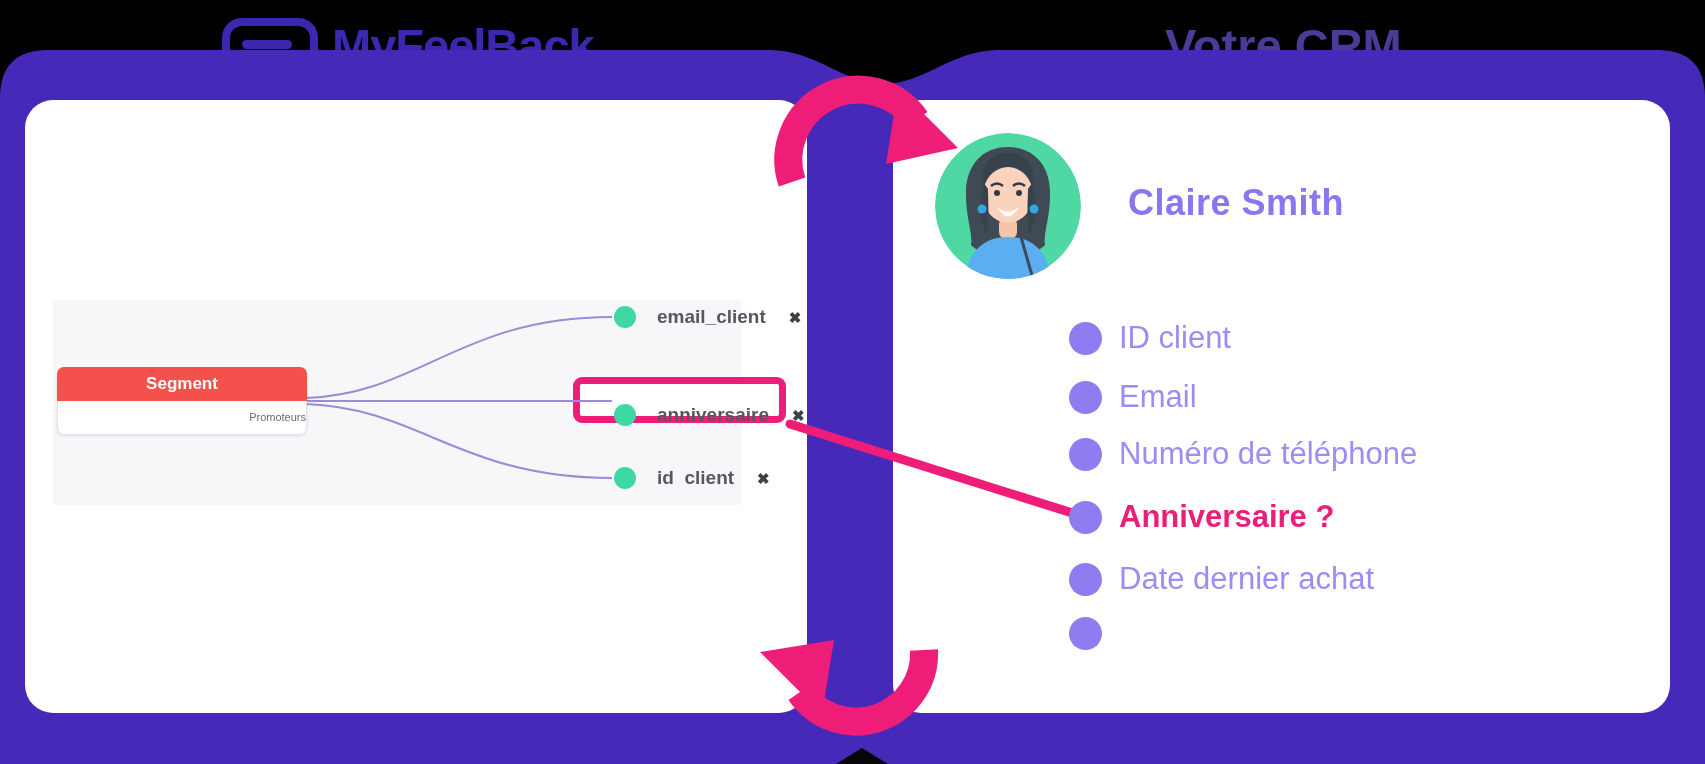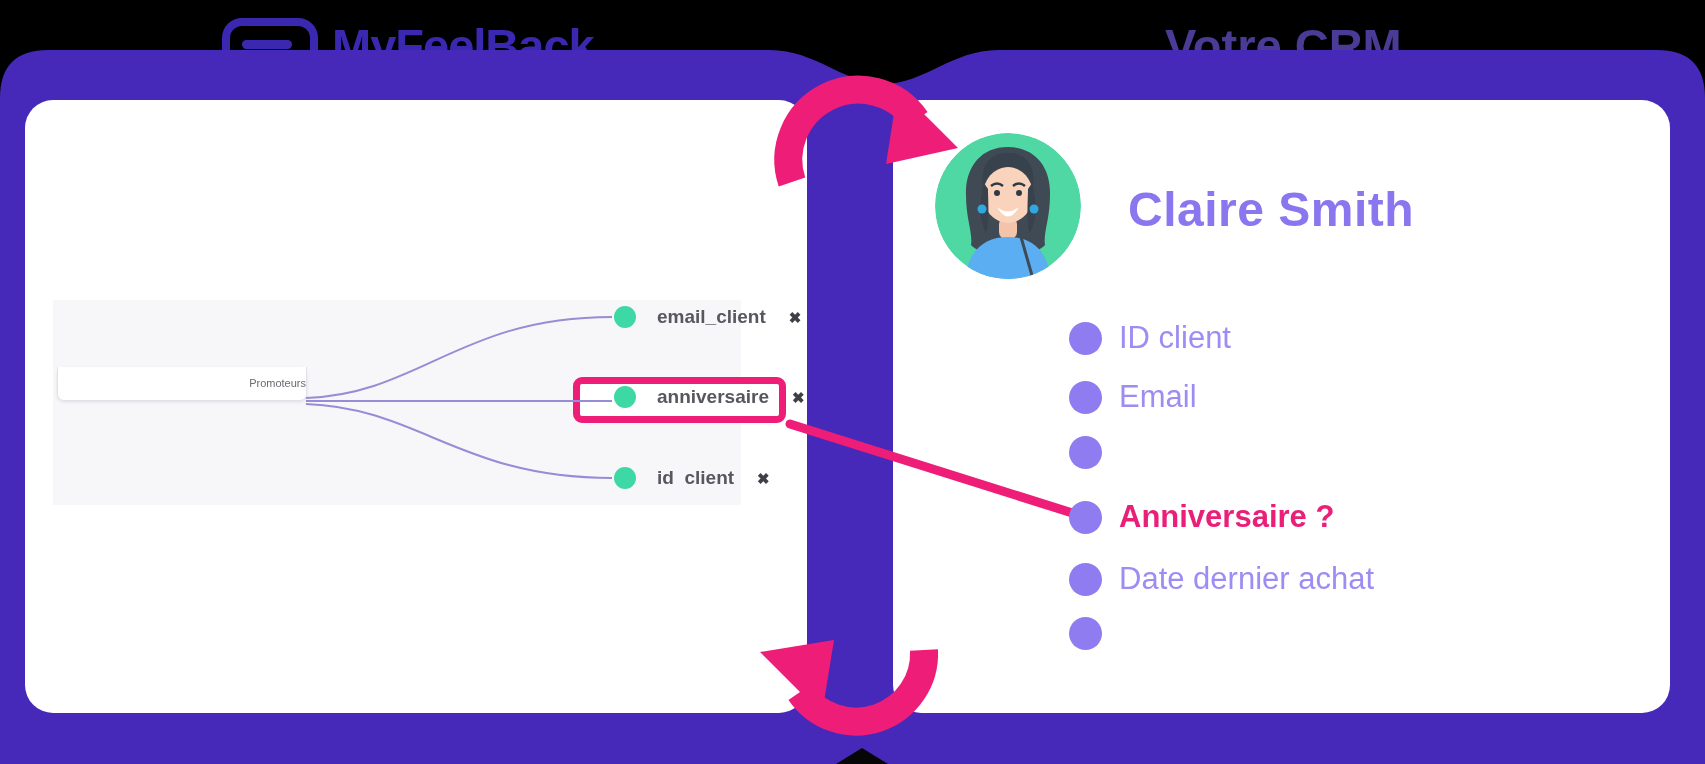--- a/index.html
+++ b/index.html
@@ -20,29 +20,29 @@
   .lines-svg{position:absolute;left:0;top:0;z-index:5;pointer-events:none;}
   .highlight-box{position:absolute;left:573px;top:377px;width:213px;height:46px;box-sizing:border-box;
                  border:7px solid #ee1e78;border-radius:9px;background:#fff;z-index:4;}
   .segment-box{position:absolute;left:57px;top:367px;width:250px;z-index:6;
                box-shadow:0 1px 3px rgba(40,40,60,.12);border-radius:7px;}
   .segment-header{background:#f4514d;color:#fff;font-size:17px;font-weight:700;text-align:center;
                   line-height:34px;border-radius:7px 7px 0 0;}
   .segment-body{background:#fff;border:1px solid #e2e2ea;border-top:none;color:#6a6a74;font-size:11px;
                 text-align:right;line-height:33px;border-radius:0 0 7px 7px;}
   .field-row{position:absolute;display:flex;align-items:center;gap:21px;z-index:6;}
-  .field-row.f1{left:614px;top:306px;} .field-row.f2{left:614px;top:386px;} .field-row.f3{left:614px;top:467px;}
+  .field-row.f1{left:614px;top:306px;} .field-row.f2{left:614px;top:404px;} .field-row.f3{left:614px;top:467px;}
   .field-dot{width:22px;height:22px;border-radius:50%;background:#3dd8a3;flex:none;}
   .field-label{font-size:19px;font-weight:700;color:#57575f;white-space:pre;}
   .field-x{font-size:15px;font-weight:700;color:#3f3f47;margin-left:2px;line-height:1;}
 
   
   .avatar{position:absolute;left:935px;top:133px;width:146px;height:146px;border-radius:50%;
           overflow:hidden;z-index:4;}
-  .contact-name{position:absolute;left:1128px;top:182px;z-index:4;font-size:48px;font-weight:800;
+  .contact-name{position:absolute;left:1128px;top:182px;z-index:4;font-size:36px;font-weight:800;
                 color:#8a76ee;letter-spacing:.5px;white-space:nowrap;}
   .attr-row{position:absolute;left:1069px;display:flex;align-items:center;gap:17px;z-index:4;}
   .attr-row.a1{top:320px;} .attr-row.a2{top:379px;} .attr-row.a3{top:436px;}
   .attr-row.a4{top:499px;} .attr-row.a5{top:561px;} .attr-row.a6{top:617px;}
   .attr-bullet{width:33px;height:33px;border-radius:50%;background:#8f7cf1;flex:none;}
   .attr-label{font-size:31px;font-weight:500;color:#9c8cf4;white-space:nowrap;}
   .attr-row.hl .attr-label{color:#ea1f78;font-weight:700;text-align:right;}
 </style>
 </head>
 <body>
@@ -80,20 +80,21 @@
   <div class="map-canvas"></div>
   <div class="highlight-box"></div>
 
   <svg class="lines-svg" width="1705" height="764" viewBox="0 0 1705 764">
     <path d="M 306 398 C 420 394 460 317 612 317" fill="none" stroke="#978cd6" stroke-width="2"></path>
     <path d="M 306 401 L 612 401" fill="none" stroke="#978cd6" stroke-width="2"></path>
     <path d="M 306 404 C 420 408 460 478 612 478" fill="none" stroke="#978cd6" stroke-width="2"></path>
   </svg>
 
   <div class="segment-box">
+    <div class="segment-header">Segment</div>
     <div class="segment-body">Promoteurs</div>
   </div>
 
   <div class="field-row f1">
     <span class="field-dot"></span>
     <span class="field-label">email_client</span>
     <span class="field-x">✖</span>
   </div>
   <div class="field-row f2">
     <span class="field-dot"></span>
@@ -131,20 +132,21 @@
   <div class="attr-row a1">
     <span class="attr-bullet"></span>
     <span class="attr-label">ID client</span>
   </div>
   <div class="attr-row a2">
     <span class="attr-bullet"></span>
     <span class="attr-label">Email</span>
   </div>
   <div class="attr-row a3">
     <span class="attr-bullet"></span>
+    <span class="attr-label">Numéro de téléphone</span>
   </div>
   <div class="attr-row a4 hl">
     <span class="attr-bullet"></span>
     <span class="attr-label">Anniversaire ?</span>
   </div>
   <div class="attr-row a5">
     <span class="attr-bullet"></span>
     <span class="attr-label">Date dernier achat</span>
   </div>
   <div class="attr-row a6">

